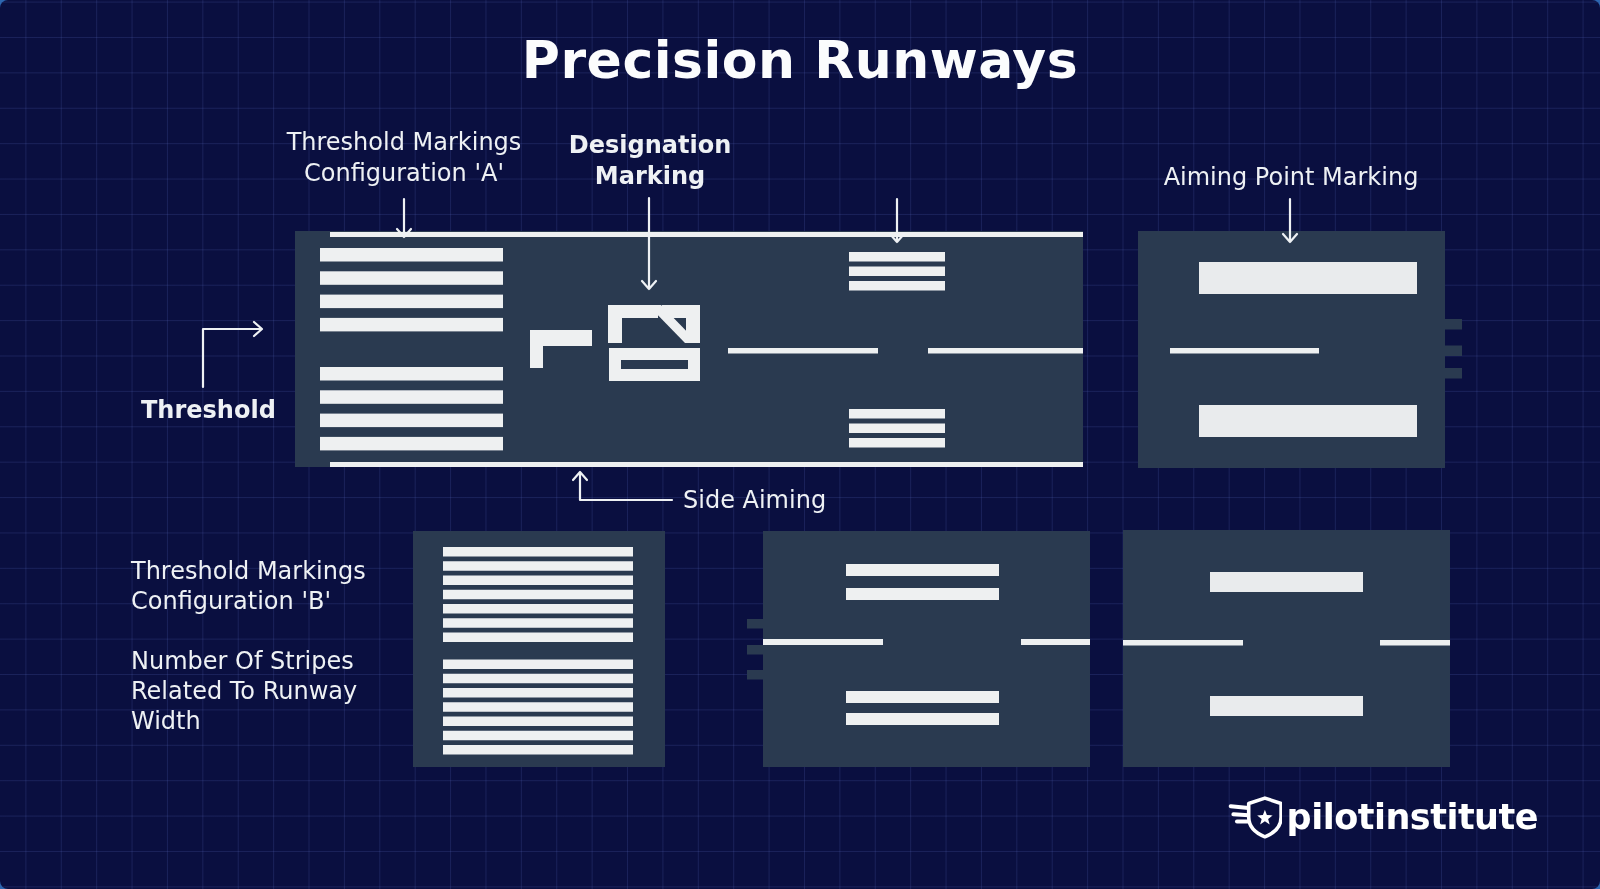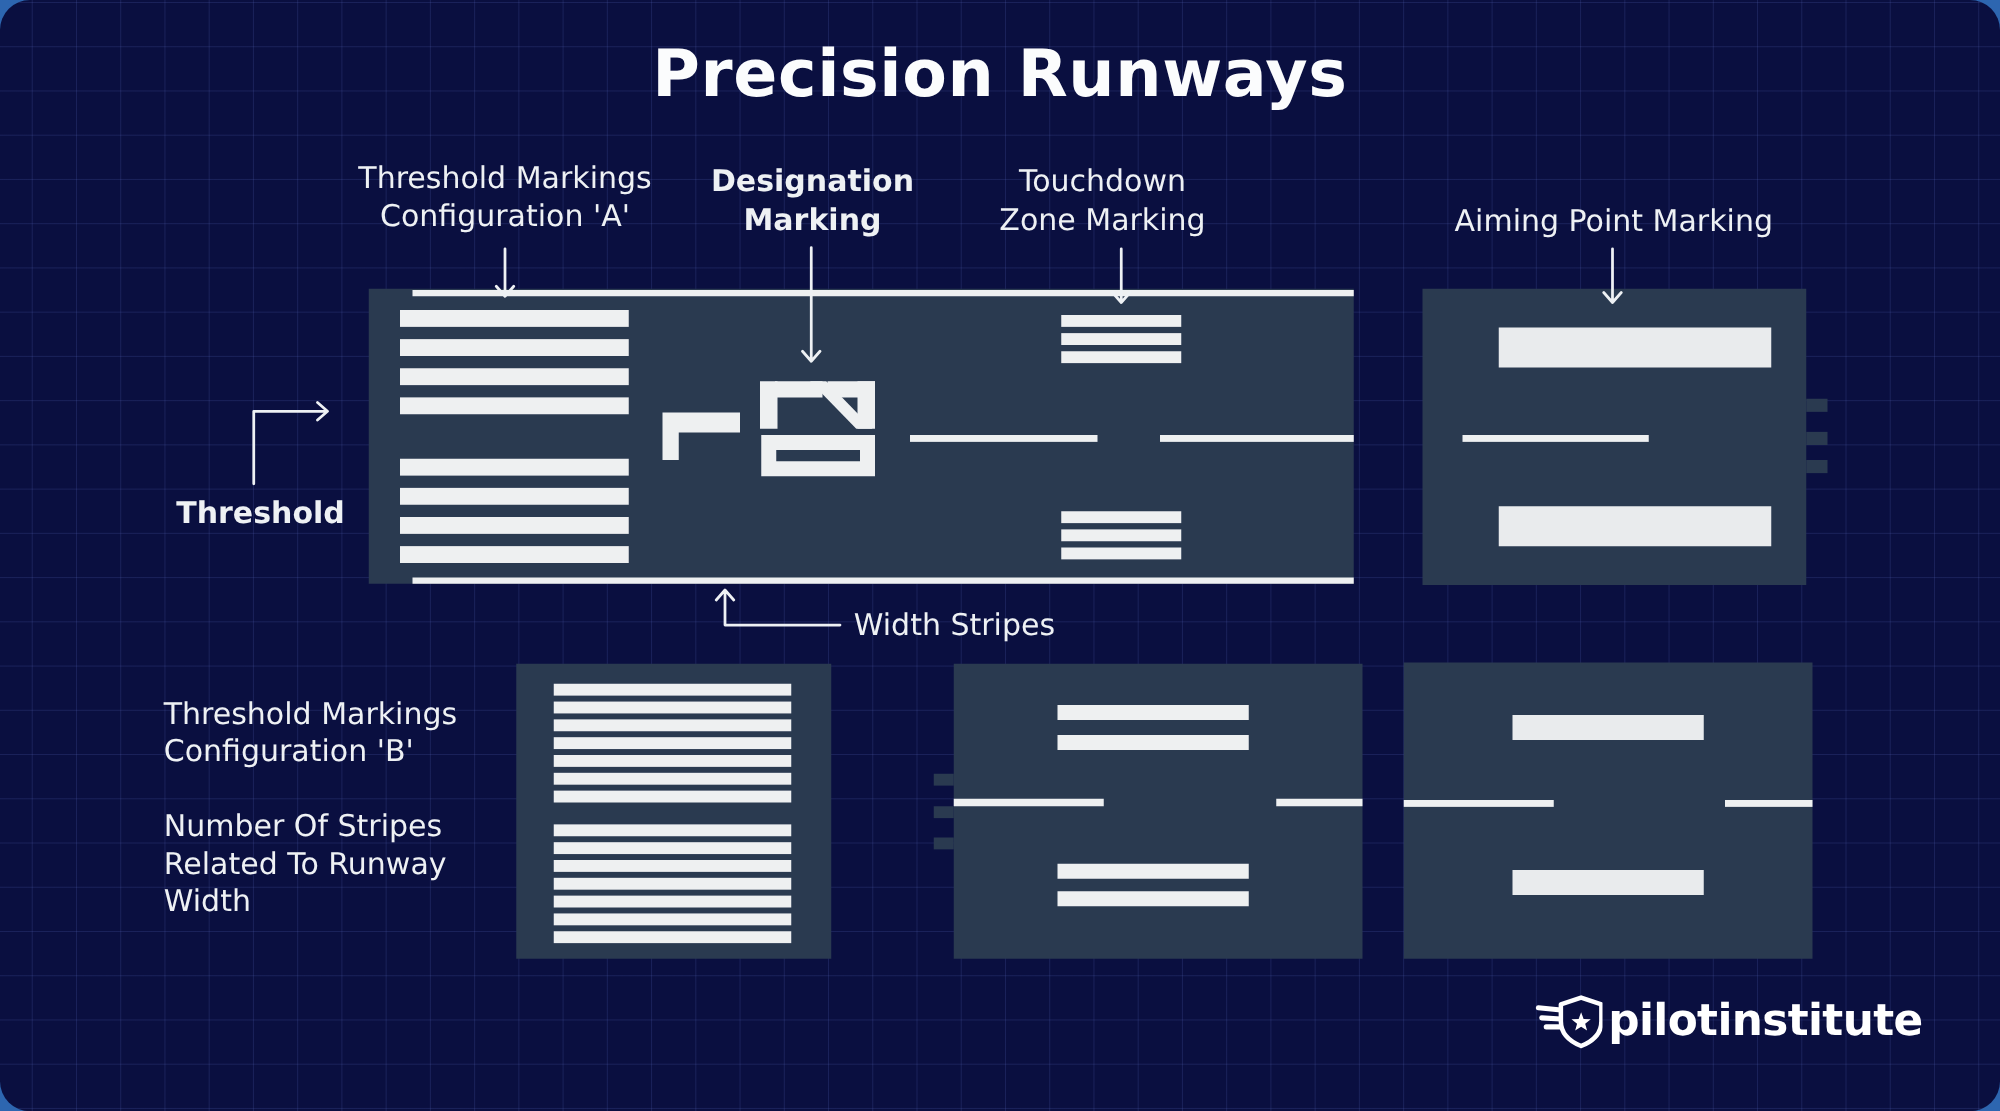--- a/index.html
+++ b/index.html
@@ -3,21 +3,21 @@
 <meta charset="utf-8">
 <style>
   html,body{margin:0;padding:0;}
   body{
     width:1600px;height:889px;overflow:hidden;
     font-family:"DejaVu Sans","Liberation Sans",sans-serif;
     background:#2d66b0;
   }
   .stage{position:relative;width:1600px;height:889px;background:#2d66b0;}
   .canvas{
-    position:absolute;inset:0;border-radius:24px;
+    position:absolute;inset:0;border-radius:8px;
     background-color:#0a0f40;
     background-image:
       linear-gradient(to right, rgba(100,120,210,0.18) 1px, transparent 1px),
       linear-gradient(to bottom, rgba(100,120,210,0.18) 1px, transparent 1px);
     background-size:35.4px 35.4px;
     background-position:25.4px 1.6px;
   }
   .title{
     position:absolute;top:30px;left:0;width:100%;
     text-align:center;color:#fbfcfd;font-size:52px;font-weight:bold;
@@ -123,25 +123,23 @@
         <path d="M1290,199 L1290,242 M1283,234 L1290,242 L1297,234"></path>
         <path d="M203,387 L203,329 L261,329 M254,322 L262,329 L254,336"></path>
         <path d="M672,500 L580,500 L580,473 M573,480 L580,472 L587,480"></path>
       </g>
     </svg>
 
     <div class="lbl center" id="lbl-ta">Threshold Markings
 Configuration 'A'</div>
     <div class="lbl center" id="lbl-des">Designation
 Marking</div>
-    <div class="lbl center" id="lbl-tdz">Touchdown
-Zone Marking</div>
     <div class="lbl center" id="lbl-aim">Aiming Point Marking</div>
     <div class="lbl" id="lbl-thr">Threshold</div>
-    <div class="lbl" id="lbl-ss">Width Stripes</div>
+    <div class="lbl" id="lbl-ss">Side Aiming</div>
     <div class="lbl" id="lbl-cfgb">Threshold Markings
 Configuration 'B'
 
 Number Of Stripes
 Related To Runway
 Width</div>
 
     <div class="logo">
       <svg width="54" height="48" viewBox="0 0 60 48">
         <g stroke="#ffffff" stroke-width="4.5" stroke-linecap="round" fill="none">

